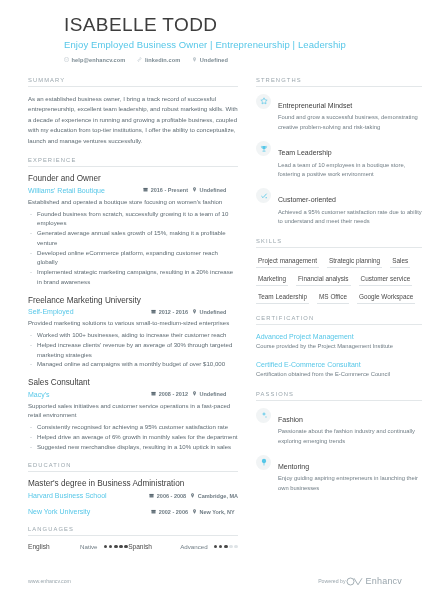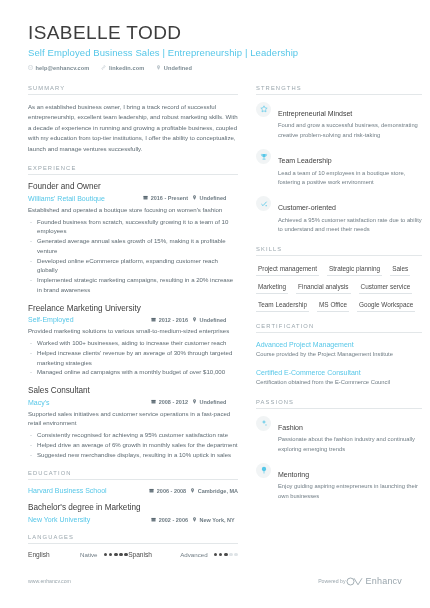--- a/index.html
+++ b/index.html
@@ -6,21 +6,21 @@
   html, body {
     width: 430px; height: 608px;
     background: #ffffff;
     font-family: "Liberation Sans", sans-serif;
     color: #4a4a4a;
     -webkit-font-smoothing: antialiased;
   }
   .page { width: 430px; height: 608px; position: relative; padding: 0 28px; }
 
   
-  .header { padding-top: 22px; }
+  .header { padding-top: 14px; margin-left: 36px; }
   .name {
     font-size: 19px; font-weight: 400; letter-spacing: .4px;
     color: #3d3d3d; line-height: 1.15;
   }
   .headline {
     font-size: 9.5px; color: #56c7e8; margin-top: 3px; letter-spacing: .1px;
   }
   .contact-row {
     display: flex; align-items: center; gap: 12px; margin-top: 7px;
     font-size: 5.6px; color: #7b8a92; font-weight: bold; letter-spacing: .1px;
@@ -110,21 +110,21 @@
   .brand { display: flex; align-items: center; gap: 3px; }
   .brand-name { font-size: 9px; color: #9aa6ad; letter-spacing: .2px; }
 </style>
 </head>
 <body>
 
 <div class="page">
 
   <div class="header">
     <div class="name">ISABELLE TODD</div>
-    <div class="headline">Self Employed Business Sales | Entrepreneurship | Leadership</div>
+    <div class="headline">Enjoy Employed Business Owner | Entrepreneurship | Leadership</div>
     <div class="contact-row">
       <div class="contact-item">
         <span>
           <svg width="5" height="5" viewBox="0 0 16 16">
               <circle cx="8" cy="8" r="7" fill="none" stroke="#b9c3c9" stroke-width="1.6"></circle>
               <path d="M4 6l4 3 4-3" fill="none" stroke="#b9c3c9" stroke-width="1.4"></path>
             </svg>
         </span>
         <span>help@enhancv.com</span>
       </div>
@@ -282,20 +282,21 @@
                 <span>Suggested new merchandise displays, resulting in a 10% uptick in sales</span>
               </div>
           </div>
         </div>
       </div>
 
       <div class="sec">
         <div class="sec-title">EDUCATION</div>
 
         <div class="item">
+          <div class="item-title">Master's degree in Business Administration</div>
           <div class="item-meta">
             <span class="item-org">Harvard Business School</span>
             <span class="meta-chip">
               <span>
                 <svg width="5" height="5" viewBox="0 0 16 16">
                     <rect x="1.5" y="3" width="13" height="11.5" rx="1" fill="#6f7c84"></rect>
                     <rect x="1.5" y="3" width="13" height="2.6" fill="#55636b"></rect>
                   </svg>
               </span>
               <span>2006 - 2008</span>
@@ -306,21 +307,20 @@
                     <path d="M8 1C5.5 1 3.5 3 3.5 5.5 3.5 9 8 15 8 15s4.5-6 4.5-9.5C12.5 3 10.5 1 8 1z" fill="#6f7c84"></path>
                     <circle cx="8" cy="5.5" r="1.6" fill="#fff"></circle>
                   </svg>
               </span>
               <span>Cambridge, MA</span>
             </span>
           </div>
         </div>
 
         <div class="item">
-          <div class="item-title">Bachelor's degree in Marketing</div>
           <div class="item-meta">
             <span class="item-org">New York University</span>
             <span class="meta-chip">
               <span>
                 <svg width="5" height="5" viewBox="0 0 16 16">
                     <rect x="1.5" y="3" width="13" height="11.5" rx="1" fill="#6f7c84"></rect>
                     <rect x="1.5" y="3" width="13" height="2.6" fill="#55636b"></rect>
                   </svg>
               </span>
               <span>2002 - 2006</span>

